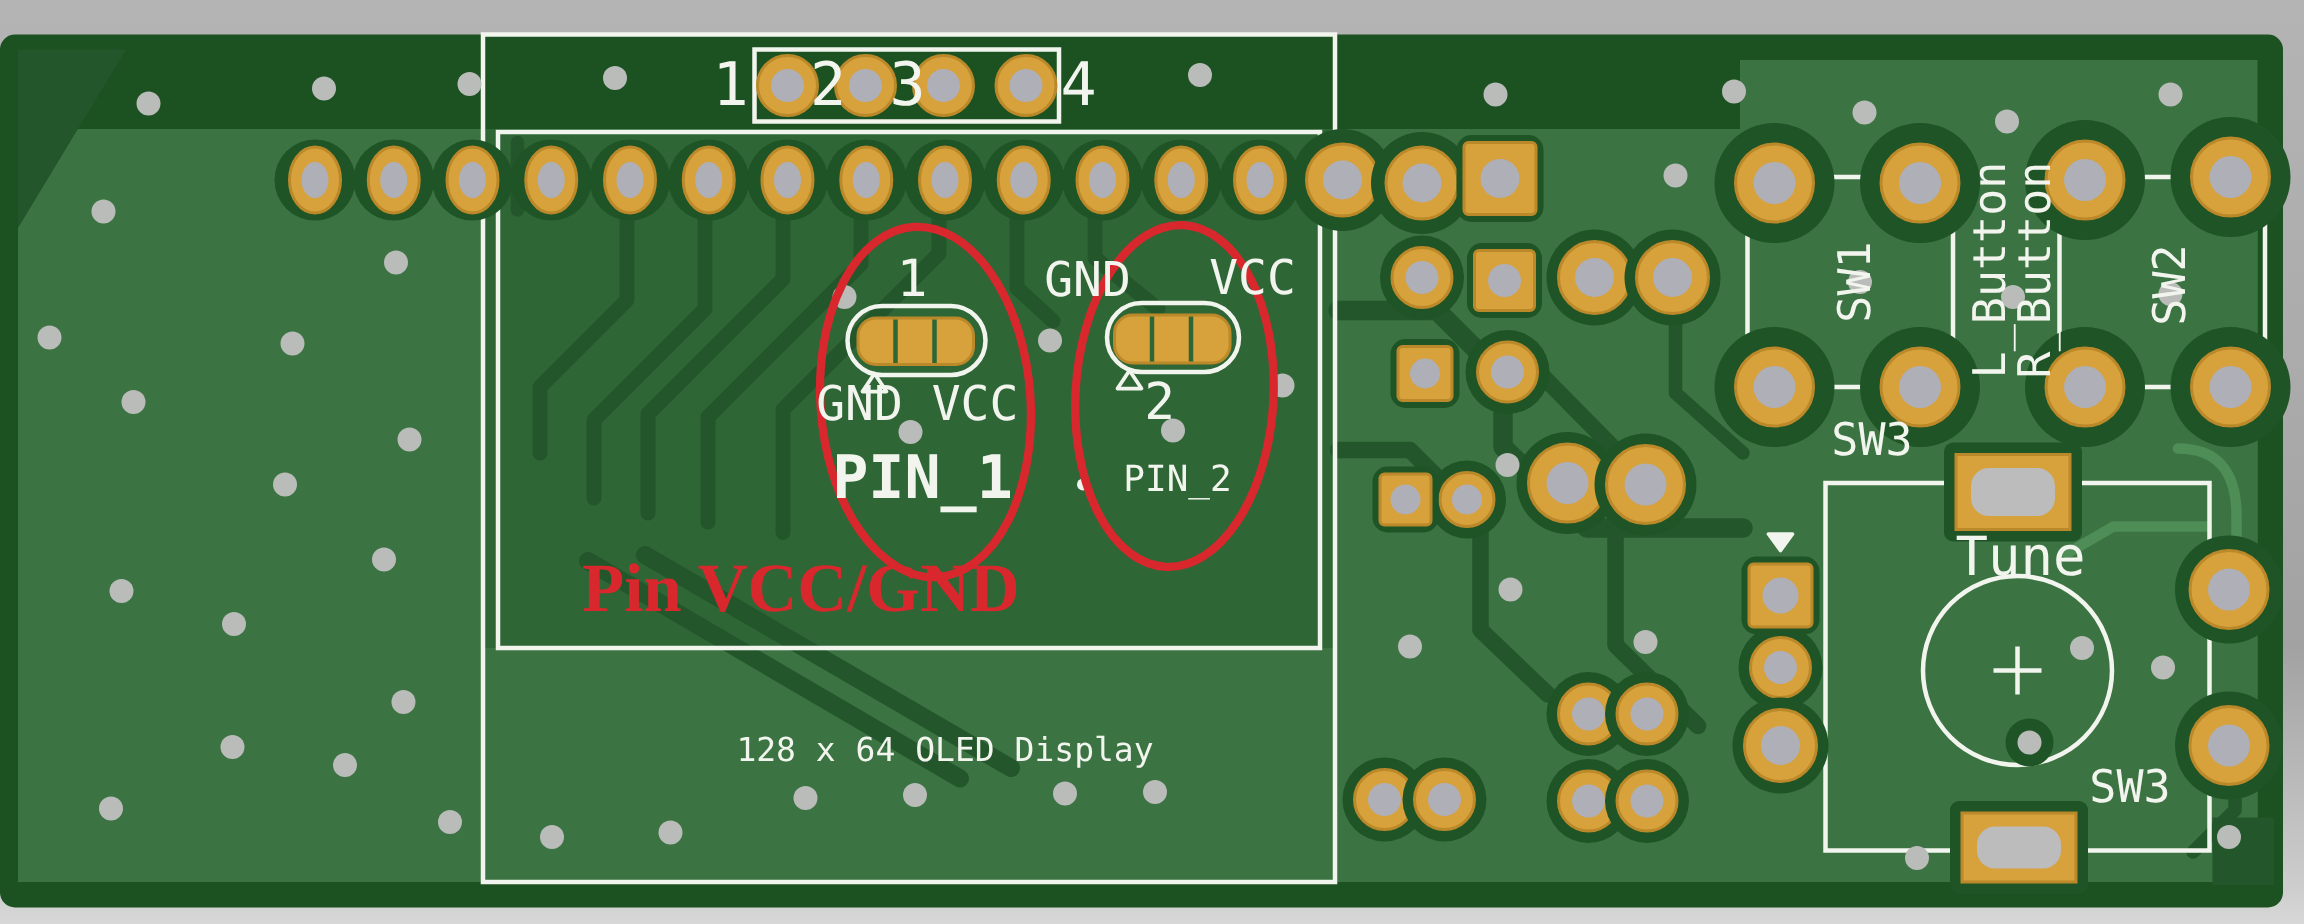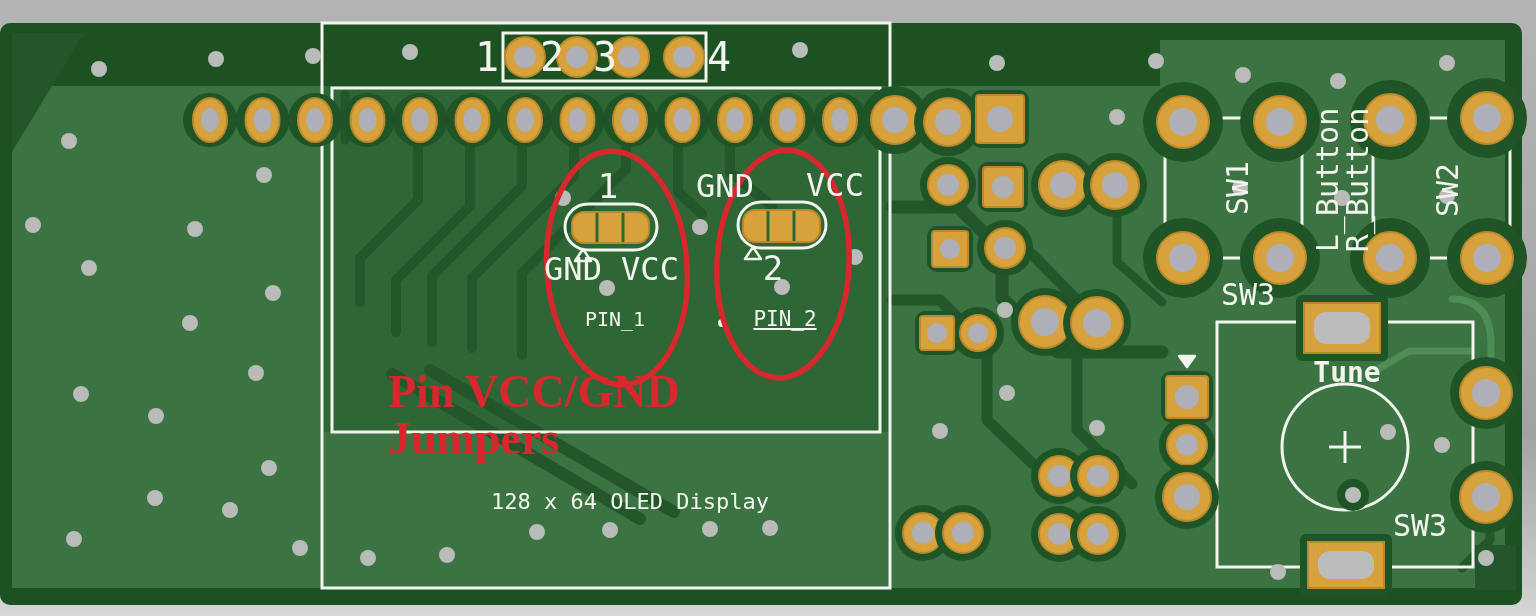--- a/index.html
+++ b/index.html
@@ -296,36 +296,35 @@
   </svg>
 
   <div class="silk-label" style="left: 487px; top: 57px; font-size: 40px; color: rgb(242, 245, 238);">1</div>
   <div class="silk-label" style="left: 552px; top: 57px; font-size: 40px; color: rgb(242, 245, 238);">2</div>
   <div class="silk-label" style="left: 605px; top: 57px; font-size: 40px; color: rgb(242, 245, 238);">3</div>
   <div class="silk-label" style="left: 719px; top: 57px; font-size: 40px; color: rgb(242, 245, 238);">4</div>
 
   <div class="silk-label" style="left: 608px; top: 186px; font-size: 34px; color: rgb(242, 245, 238);">1</div>
   <div class="silk-label" style="left: 573px; top: 269px; font-size: 32px; color: rgb(242, 245, 238);">GND</div>
   <div class="silk-label" style="left: 650px; top: 269px; font-size: 32px; color: rgb(242, 245, 238);">VCC</div>
-  <div class="silk-label" style="left: 615px; top: 319px; font-size: 20px; color: rgb(242, 245, 238);">PIN_1</div>
+  <div class="silk-label" style="left: 615px; top: 319px; font-size: 40px; color: rgb(242, 245, 238); font-weight: bold;">PIN_1</div>
 
   <div class="silk-label" style="left: 725px; top: 186px; font-size: 32px; color: rgb(242, 245, 238);">GND</div>
   <div class="silk-label" style="left: 835px; top: 185px; font-size: 32px; color: rgb(242, 245, 238);">VCC</div>
   <div class="silk-label" style="left: 773px; top: 268px; font-size: 34px; color: rgb(242, 245, 238);">2</div>
-  <div class="silk-label" style="left: 785px; top: 319px; font-size: 21px; color: rgb(242, 245, 238); text-decoration: underline;">PIN_2</div>
+  <div class="silk-label" style="left: 785px; top: 319px; font-size: 24px; color: rgb(242, 245, 238);">PIN_2</div>
 
   <div class="silk-label" style="left: 630px; top: 501px; font-size: 22px; color: rgb(242, 245, 238);">128 x 64 OLED Display</div>
 
   <div class="silk-label vert" style="left: 1237px; top: 188px; font-size: 30px; color: rgb(242, 245, 238);">SW1</div>
   <div class="silk-label vert" style="left: 1447px; top: 190px; font-size: 30px; color: rgb(242, 245, 238);">SW2</div>
   <div class="silk-label vert" style="left: 1327px; top: 180px; font-size: 30px; color: rgb(242, 245, 238);">L_Button</div>
   <div class="silk-label vert" style="left: 1357px; top: 180px; font-size: 30px; color: rgb(242, 245, 238);">R_Button</div>
 
   <div class="silk-label" style="left: 1248px; top: 294px; font-size: 30px; color: rgb(242, 245, 238);">SW3</div>
-  <div class="silk-label" style="left: 1347px; top: 372px; font-size: 28px; color: rgb(242, 245, 238); font-weight: bold;">Tune</div>
+  <div class="silk-label" style="left: 1347px; top: 372px; font-size: 36px; color: rgb(242, 245, 238);">Tune</div>
   <div class="silk-label" style="left: 1420px; top: 525px; font-size: 30px; color: rgb(242, 245, 238);">SW3</div>
 
   <div class="red-note" style="color: rgb(216, 40, 46);">
     <div>Pin VCC/GND</div>
-    <div>Jumpers</div>
   </div>
 
 </div>
 
 </body></html>

